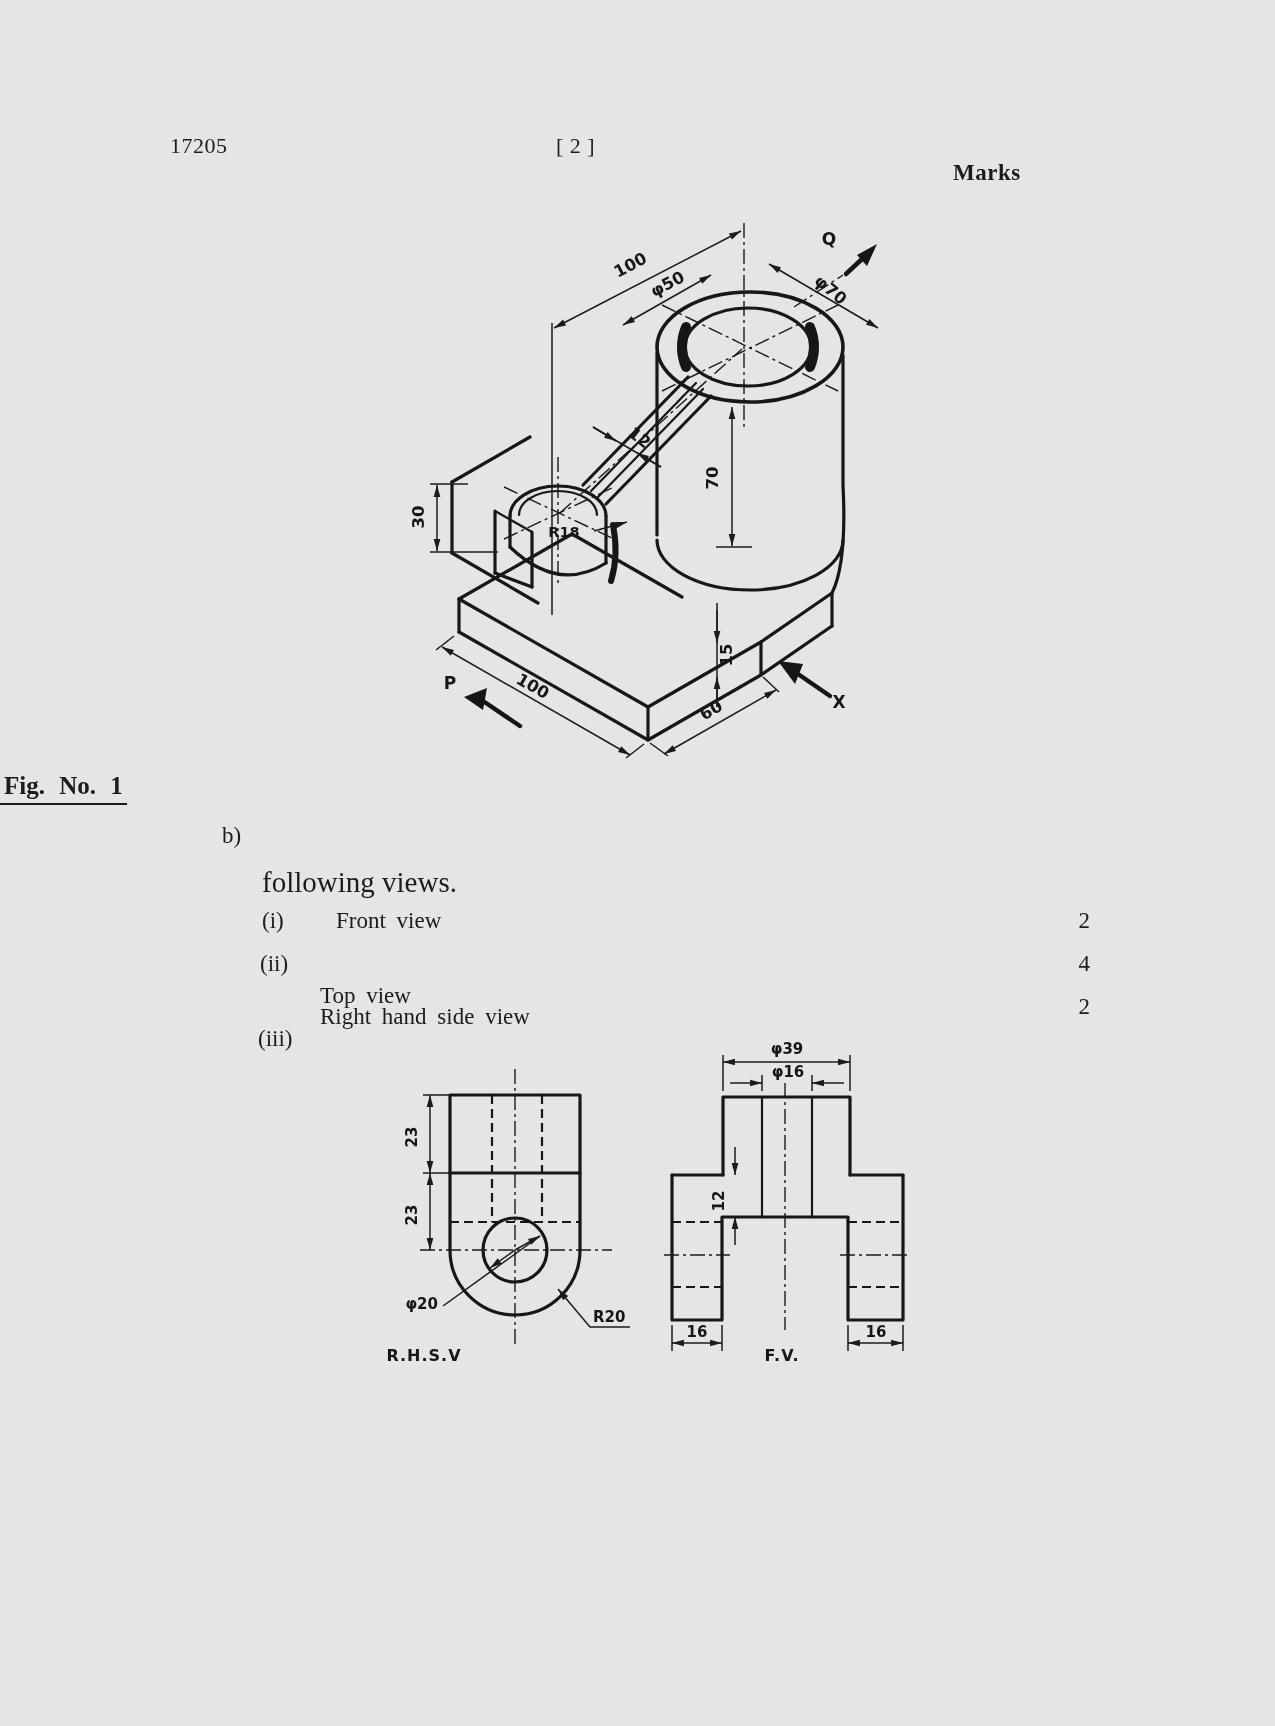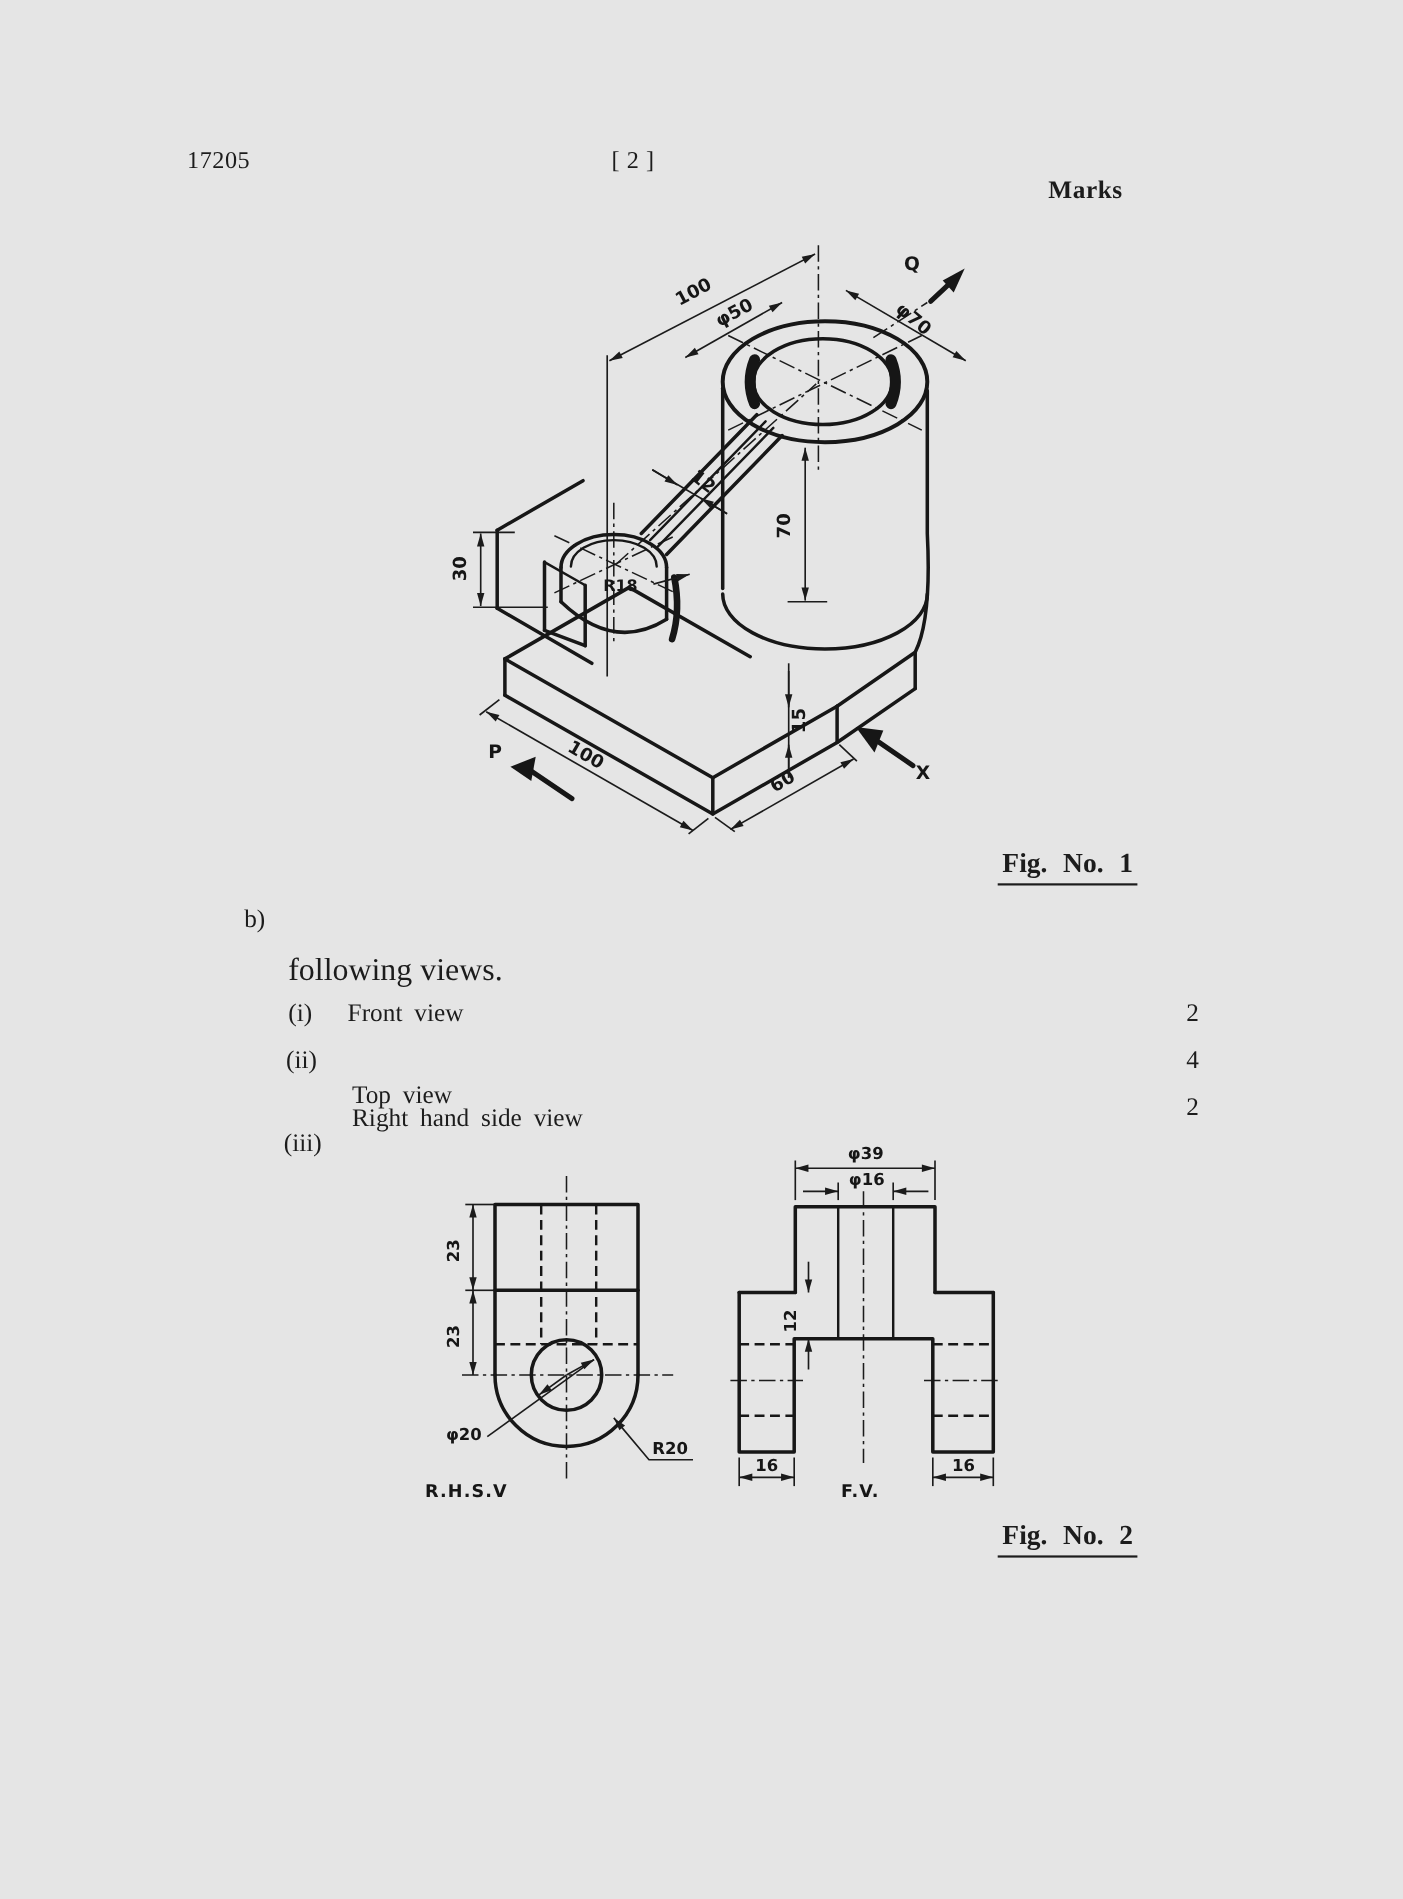--- a/index.html
+++ b/index.html
@@ -1,21 +1,21 @@
 <!DOCTYPE html>
 <html><head>
 <meta charset="utf-8">
 <style>
   html,body{margin:0;padding:0;background:#ffffff;}
   .page{position:relative;width:1275px;height:1726px;background:#e5e5e5;overflow:hidden;
         font-family:"Liberation Serif", serif;color:#1c1c1c;}
   .abs{position:absolute;}
   .hdr{font-size:22px;letter-spacing:.5px;}
   .hdr-marks{font-weight:bold;font-size:23px;}
-  .cap-wrap{left:17px;width:1017px;text-align:right;}
+  .cap-wrap{left:0;width:1017px;text-align:left;}
   .caption{display:inline-block;font-weight:bold;font-size:25px;word-spacing:8px;
            border-bottom:2.5px solid #1c1c1c;padding:0 4px 3px 4px;}
   .qlabel{font-size:23px;}
   .qline1{left:262px;width:790px;font-size:23px;text-align:justify;text-align-last:justify;}
   .qline2{left:262px;font-size:29px;}
   .itemnum{font-size:23px;}
   .itemtxt{font-size:23px;word-spacing:5px;}
   .marksval{width:34px;text-align:right;font-size:23px;}
   svg{position:absolute;overflow:visible;}
   svg text{font-family:"DejaVu Sans", sans-serif;fill:#161616;}
@@ -144,21 +144,21 @@
 
   <div class="abs cap-wrap" style="top:772px;">
     <span class="caption">Fig. No. 1</span>
   </div>
 
   <div class="abs qlabel" style="left:222px;top:823px;">b)</div>
   <div class="abs qline2" style="top:866px;">following views.</div>
 
   <div>
     <div class="abs itemnum" style="left:262px;top:908px;">(i)</div>
-    <div class="abs itemtxt" style="left:316px;top:908px;text-align:center;">Front view</div>
+    <div class="abs itemtxt" style="left:336px;top:908px;text-align:center;">Front view</div>
     <div class="abs marksval" style="left:1056px;top:908px;">2</div>
 
     <div class="abs itemnum" style="left:260px;top:951px;">(ii)</div>
     <div class="abs itemtxt" style="left:320px;top:951px;margin-top:32px;">Top view</div>
     <div class="abs marksval" style="left:1056px;top:951px;">4</div>
 
     <div class="abs itemnum" style="left:258px;top:1026px;">(iii)</div>
     <div class="abs itemtxt" style="left:320px;top:994px;margin-top:10px;">Right hand side view</div>
     <div class="abs marksval" style="left:1056px;top:994px;">2</div>
   </div>
@@ -221,17 +221,14 @@
       <path class="thin" d="M292,318 H342" marker-start="url(#arr)" marker-end="url(#arr)"></path>
       <text class="dimtxt2" x="317" y="312" text-anchor="middle">16</text>
       <path class="thin" d="M468,300 V326"></path>
       <path class="thin" d="M523,300 V326"></path>
       <path class="thin" d="M468,318 H523" marker-start="url(#arr)" marker-end="url(#arr)"></path>
       <text class="dimtxt2" x="496" y="312" text-anchor="middle">16</text>
       <text class="vname" x="402" y="336" text-anchor="middle">F.V.</text>
     </g>
   </svg>
 
-  <div class="abs cap-wrap" style="top:1383px;">
-    <span class="caption">Fig. No. 2</span>
-  </div>
 
 </div>
 
 </body></html>

